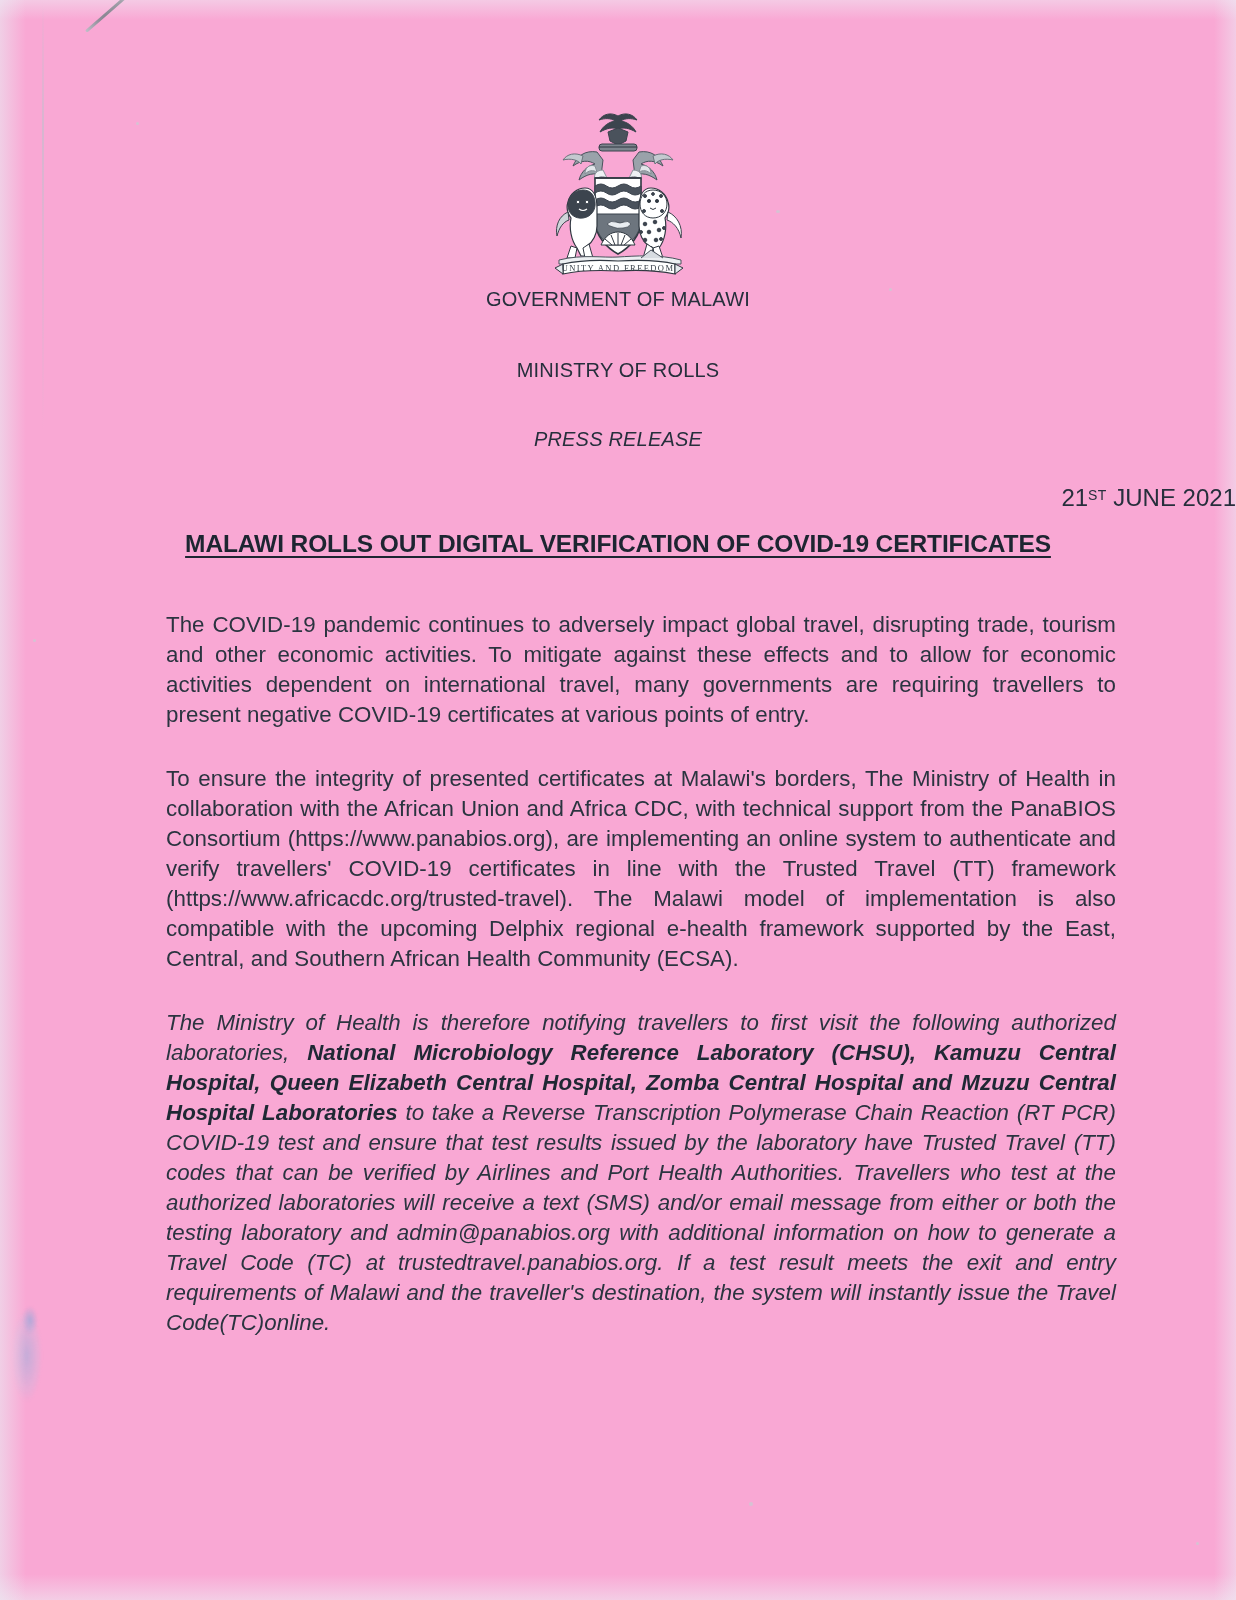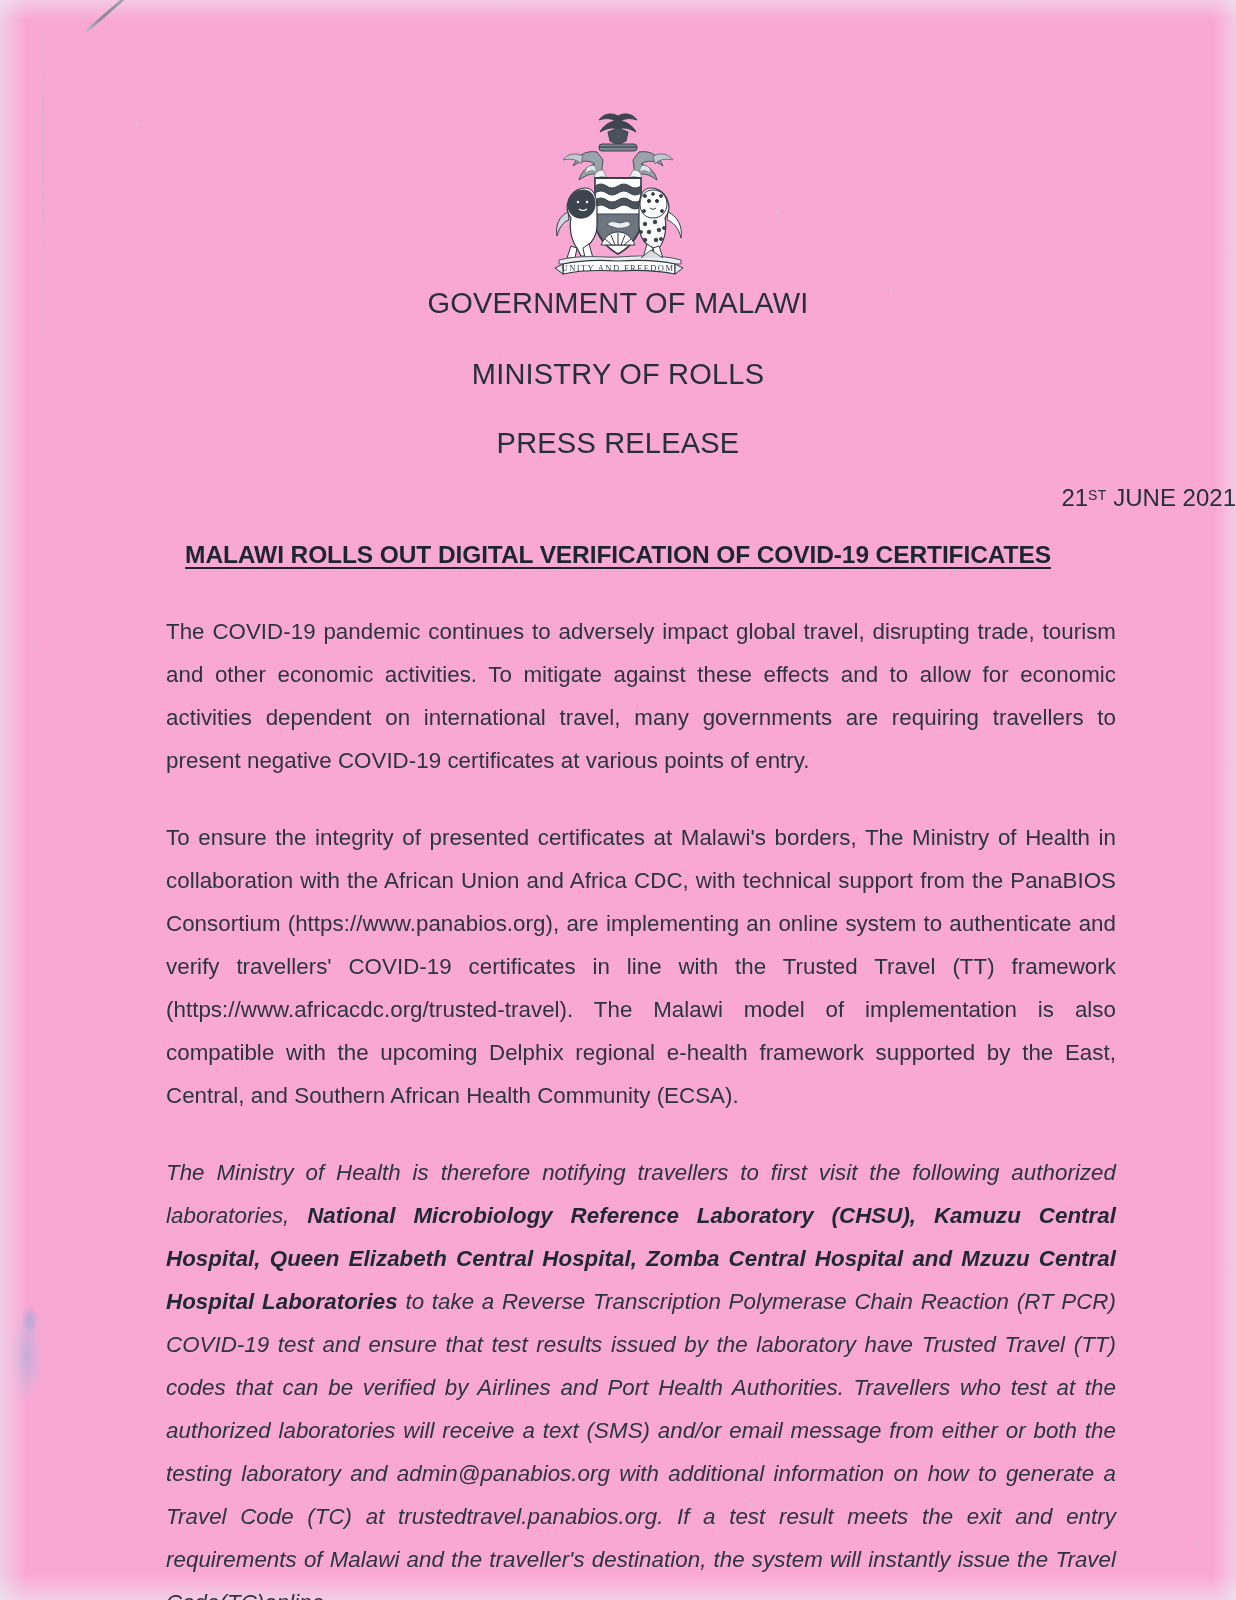--- a/index.html
+++ b/index.html
@@ -104,26 +104,26 @@
 
   
   .heading-block {
     position: absolute;
     left: 0;
     right: 0;
     text-align: center;
   }
   .h-gov   { top: 288px; }
   .h-min   { top: 359px; }
-  .h-press { top: 428px; }
+  .h-press { top: 428px; font-style: italic; }
   .h-date  { top: 484px; }
-  .h-title { top: 541px; }
+  .h-title { top: 530px; }
 
   .head-line {
-    font-size: 29px;
+    font-size: 20px;
     letter-spacing: 0.2px;
     color: #262f3c;
     font-weight: 400;
     line-height: 1.1;
   }
   .head-date {
     font-size: 24px;
     color: #262f3c;
     font-weight: 400;
     text-align: right;
@@ -146,21 +146,21 @@
   
   .body-area {
     position: absolute;
     left: 166px;
     top: 610px;
     width: 966px;
   }
   p.para {
     margin: 0 16px 34px 0;
     font-size: 22.3px;
-    line-height: 43px;
+    line-height: 30px;
     text-align: justify;
     text-justify: inter-word;
     color: #2b3440;
     letter-spacing: 0.05px;
   }
   p.para:last-child { margin-bottom: 0; font-style: italic; }
   p.para b, p.para strong { font-weight: bold; color: #1f2834; }
 
   
   .content, .doc-title, .head-line { -webkit-font-smoothing: antialiased; }

